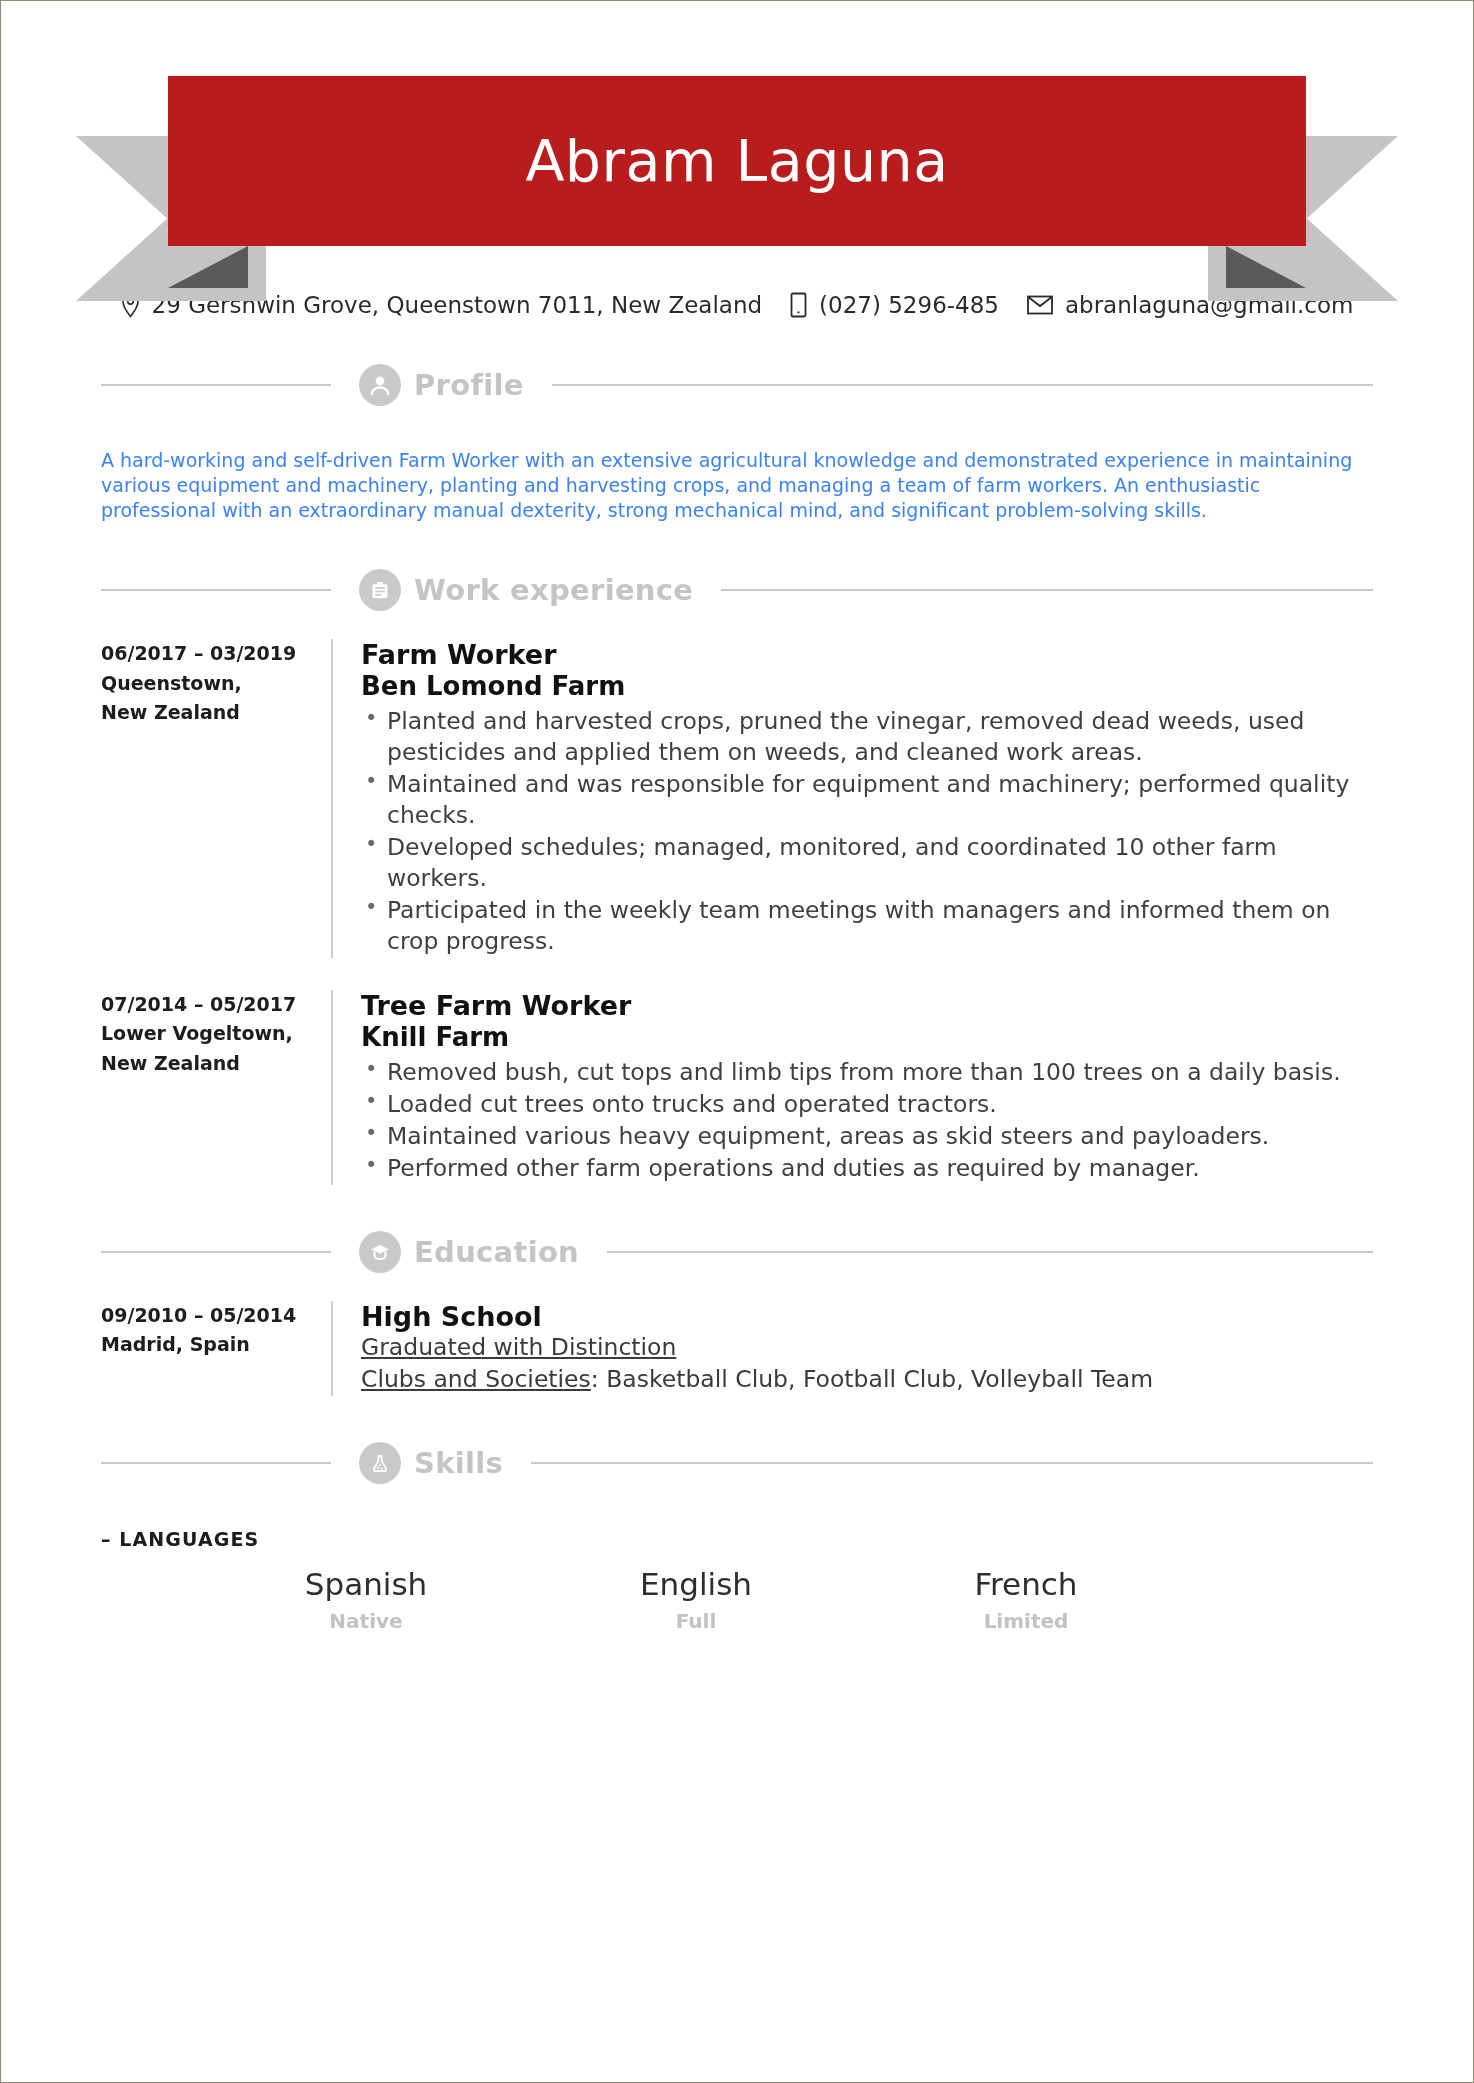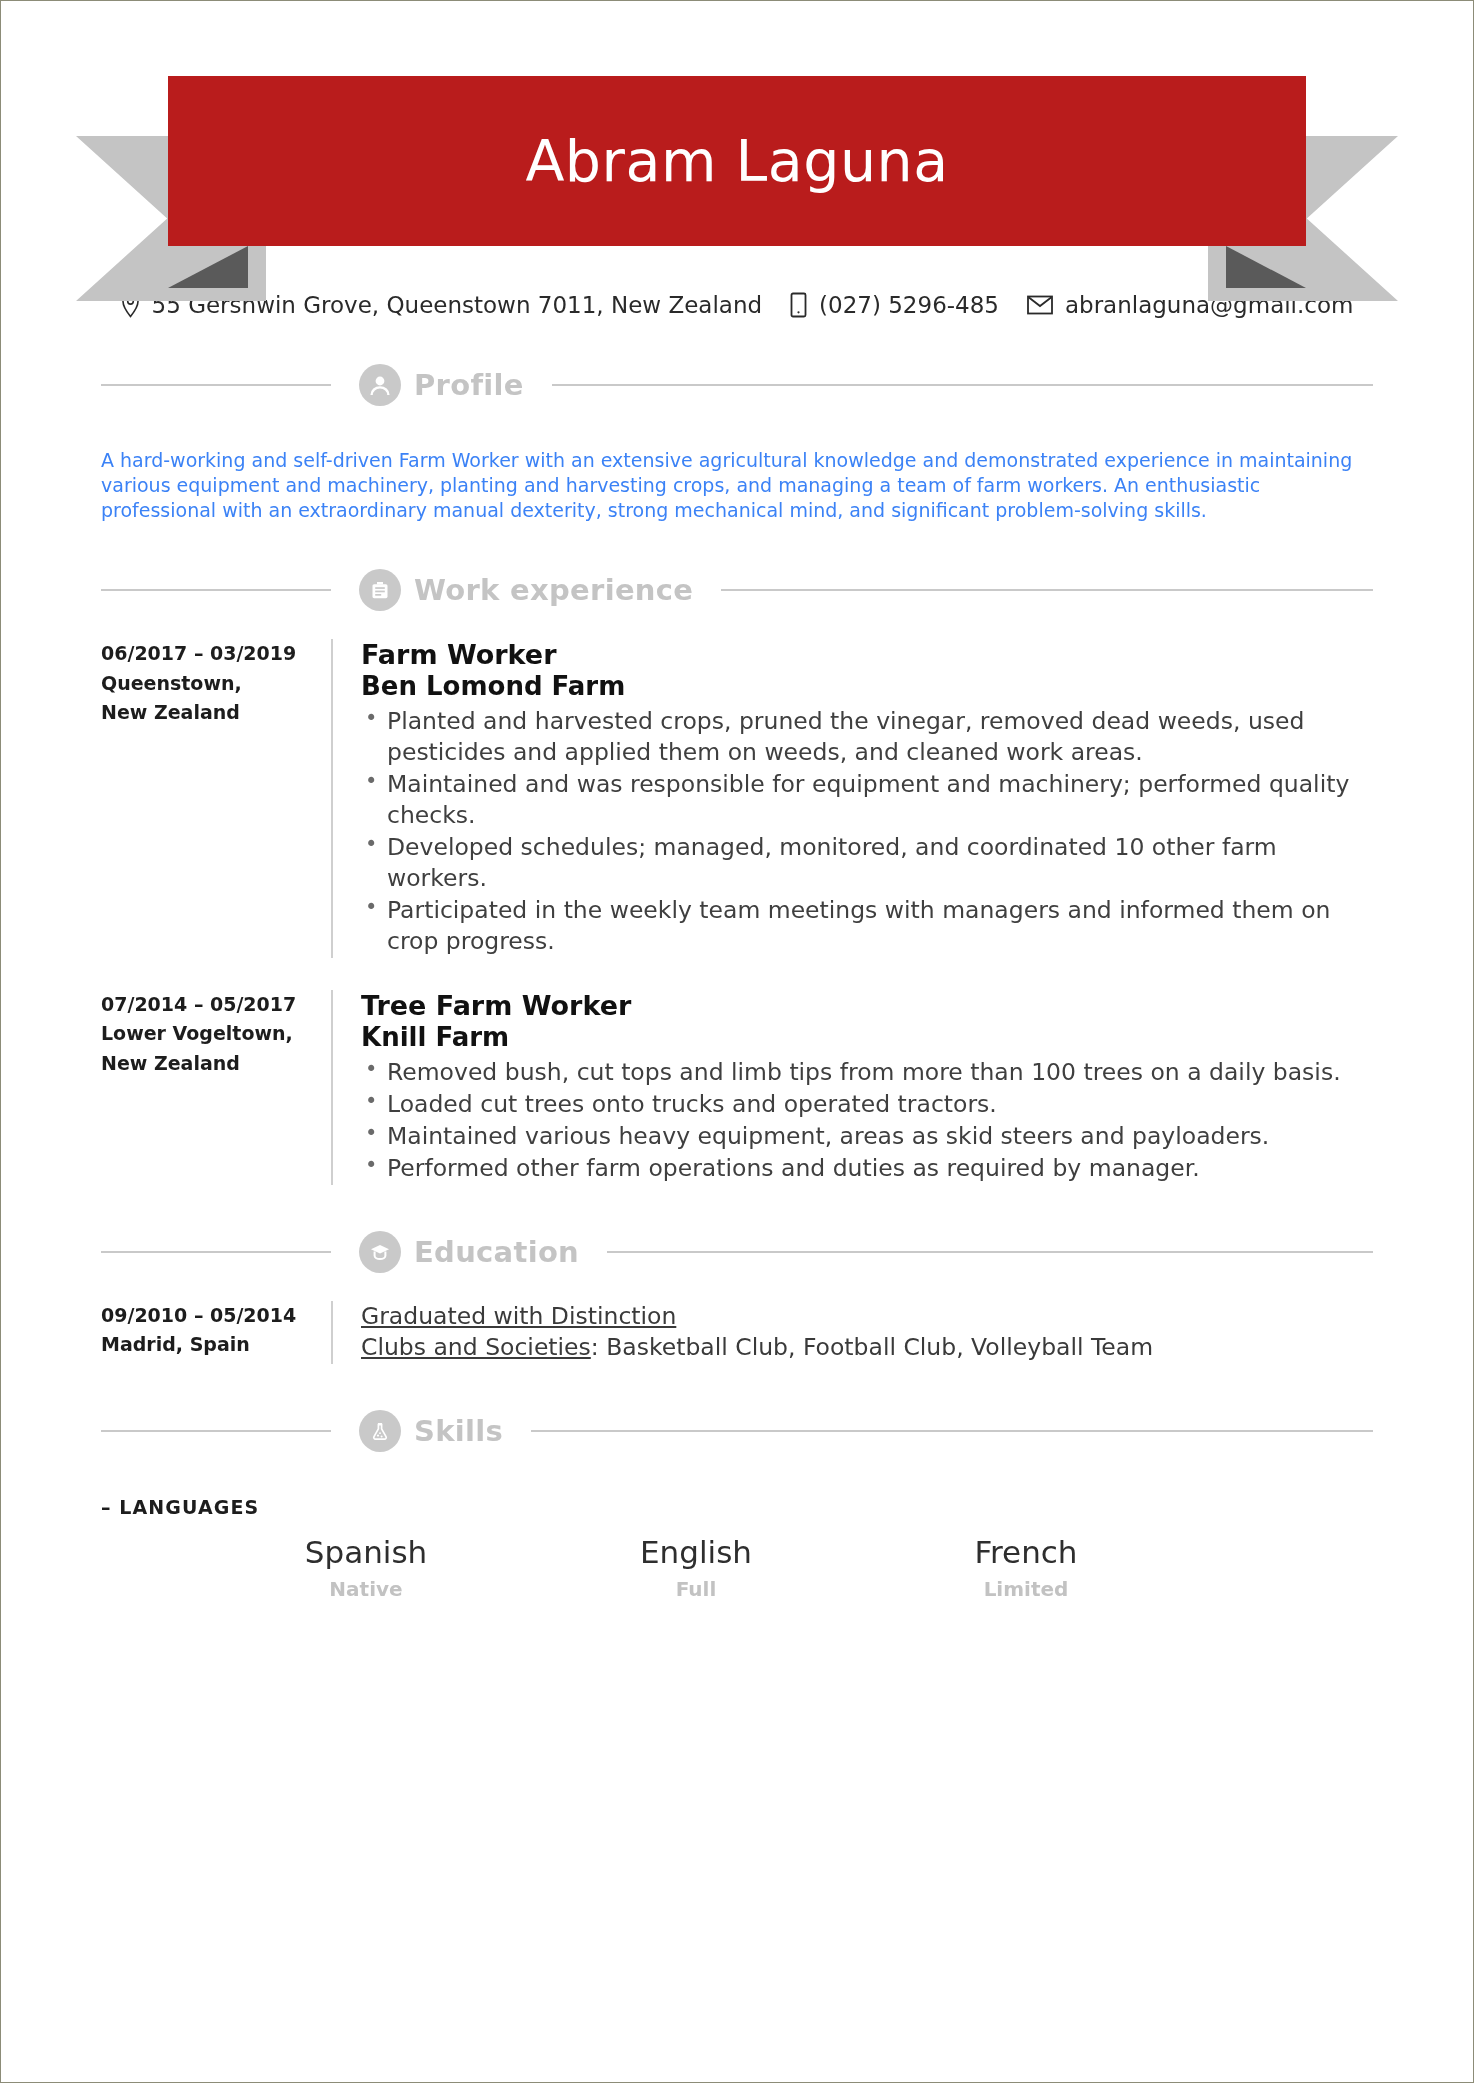--- a/index.html
+++ b/index.html
@@ -232,21 +232,21 @@
   </div>
 
   <div class="contact">
     <div class="item">
       <span>
         <svg width="19" height="25" viewBox="0 0 19 25">
             <path d="M9.5 1C5.4 1 2 4.3 2 8.4c0 5.6 7.5 15 7.5 15S17 14 17 8.4C17 4.3 13.6 1 9.5 1z" fill="none" stroke="#2a2a2a" stroke-width="1.6"></path>
             <circle cx="9.5" cy="8.3" r="2.8" fill="none" stroke="#2a2a2a" stroke-width="1.6"></circle>
           </svg>
       </span>
-      <span>55 Gershwin Grove, Queenstown 7011, New Zealand</span>
+      <span>29 Gershwin Grove, Queenstown 7011, New Zealand</span>
     </div>
     <div class="item">
       <span>
         <svg width="17" height="26" viewBox="0 0 17 26">
             <rect x="1.5" y="1.5" width="14" height="23" rx="1.5" fill="none" stroke="#2a2a2a" stroke-width="1.8"></rect>
             <circle cx="8.5" cy="20.3" r="1.1" fill="#2a2a2a"></circle>
           </svg>
       </span>
       <span>(027) 5296-485</span>
     </div>
@@ -351,20 +351,21 @@
     <div class="rule right"></div>
   </div>
 
   <div class="entry">
     <div class="entry-left">
       <div>09/2010 – 05/2014</div>
       <div>Madrid, Spain</div>
     </div>
     <div class="entry-divider"></div>
     <div class="entry-right">
+      <div class="job-title">High School</div>
       <div class="edu-line">
         <span class="underlined">Graduated with Distinction</span>
       </div>
       <div class="edu-line">
         <span class="underlined">Clubs and Societies</span><span>: Basketball Club, Football Club, Volleyball Team</span>
       </div>
     </div>
   </div>
 
   <div class="gap-sec"></div>

